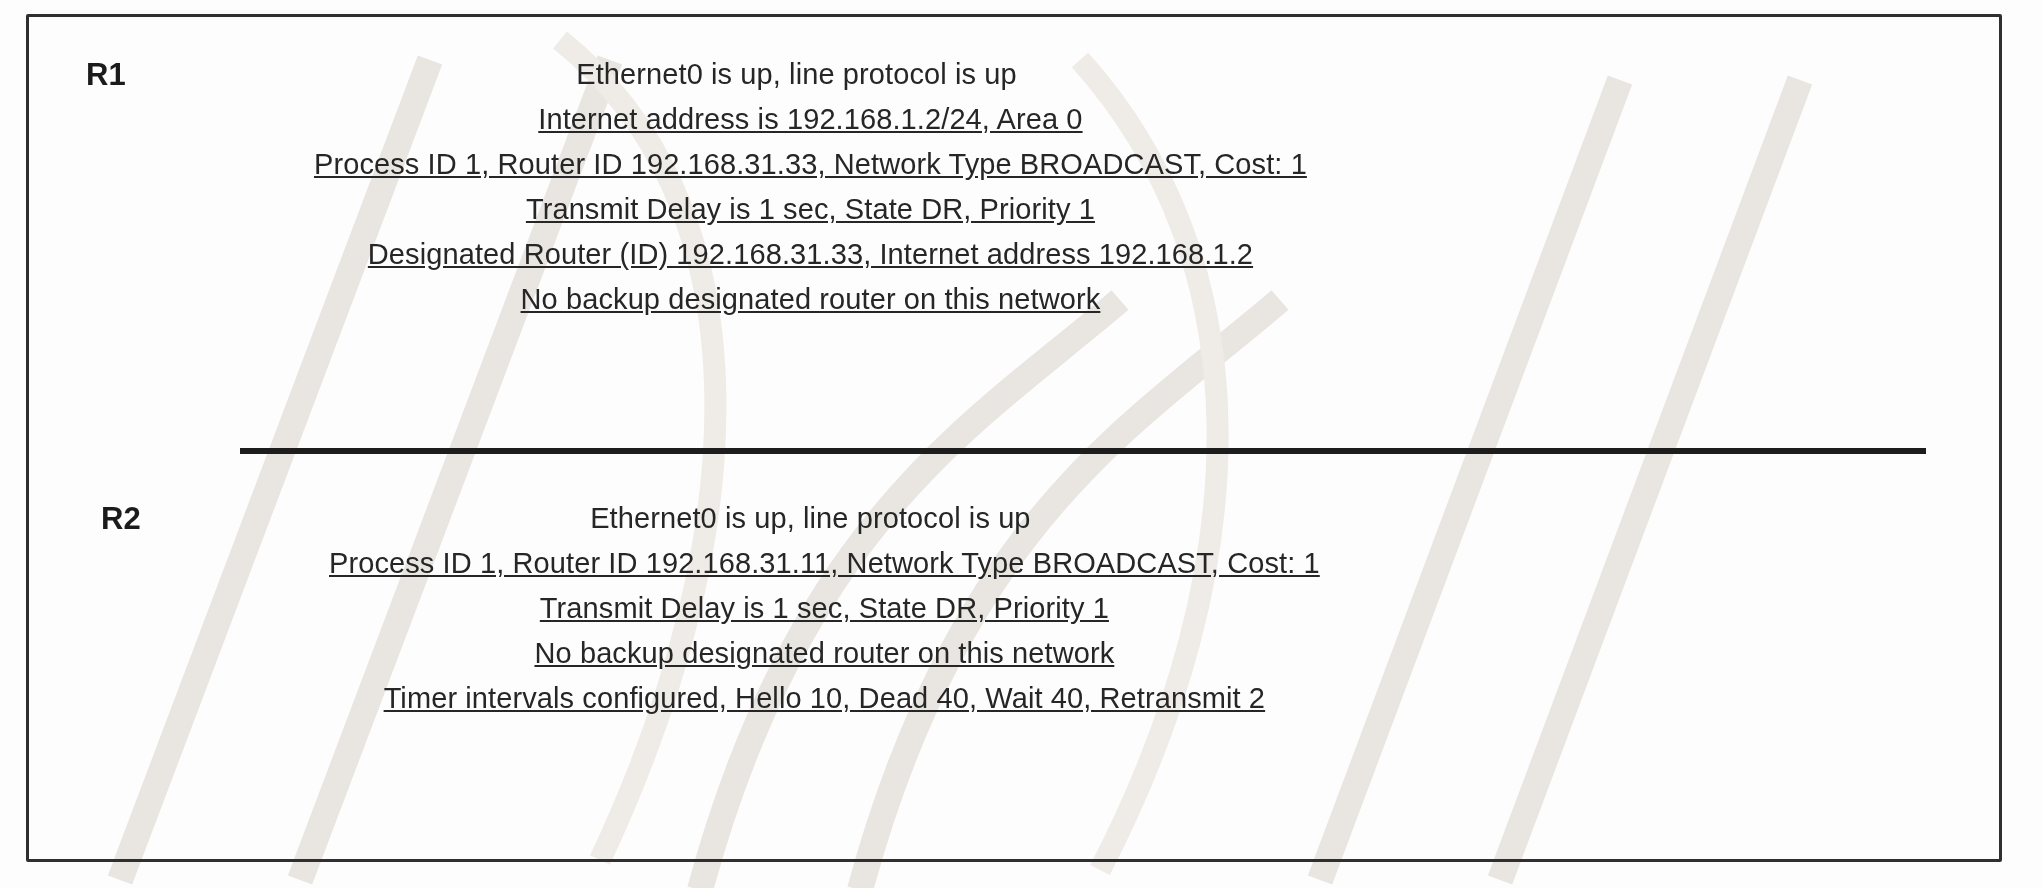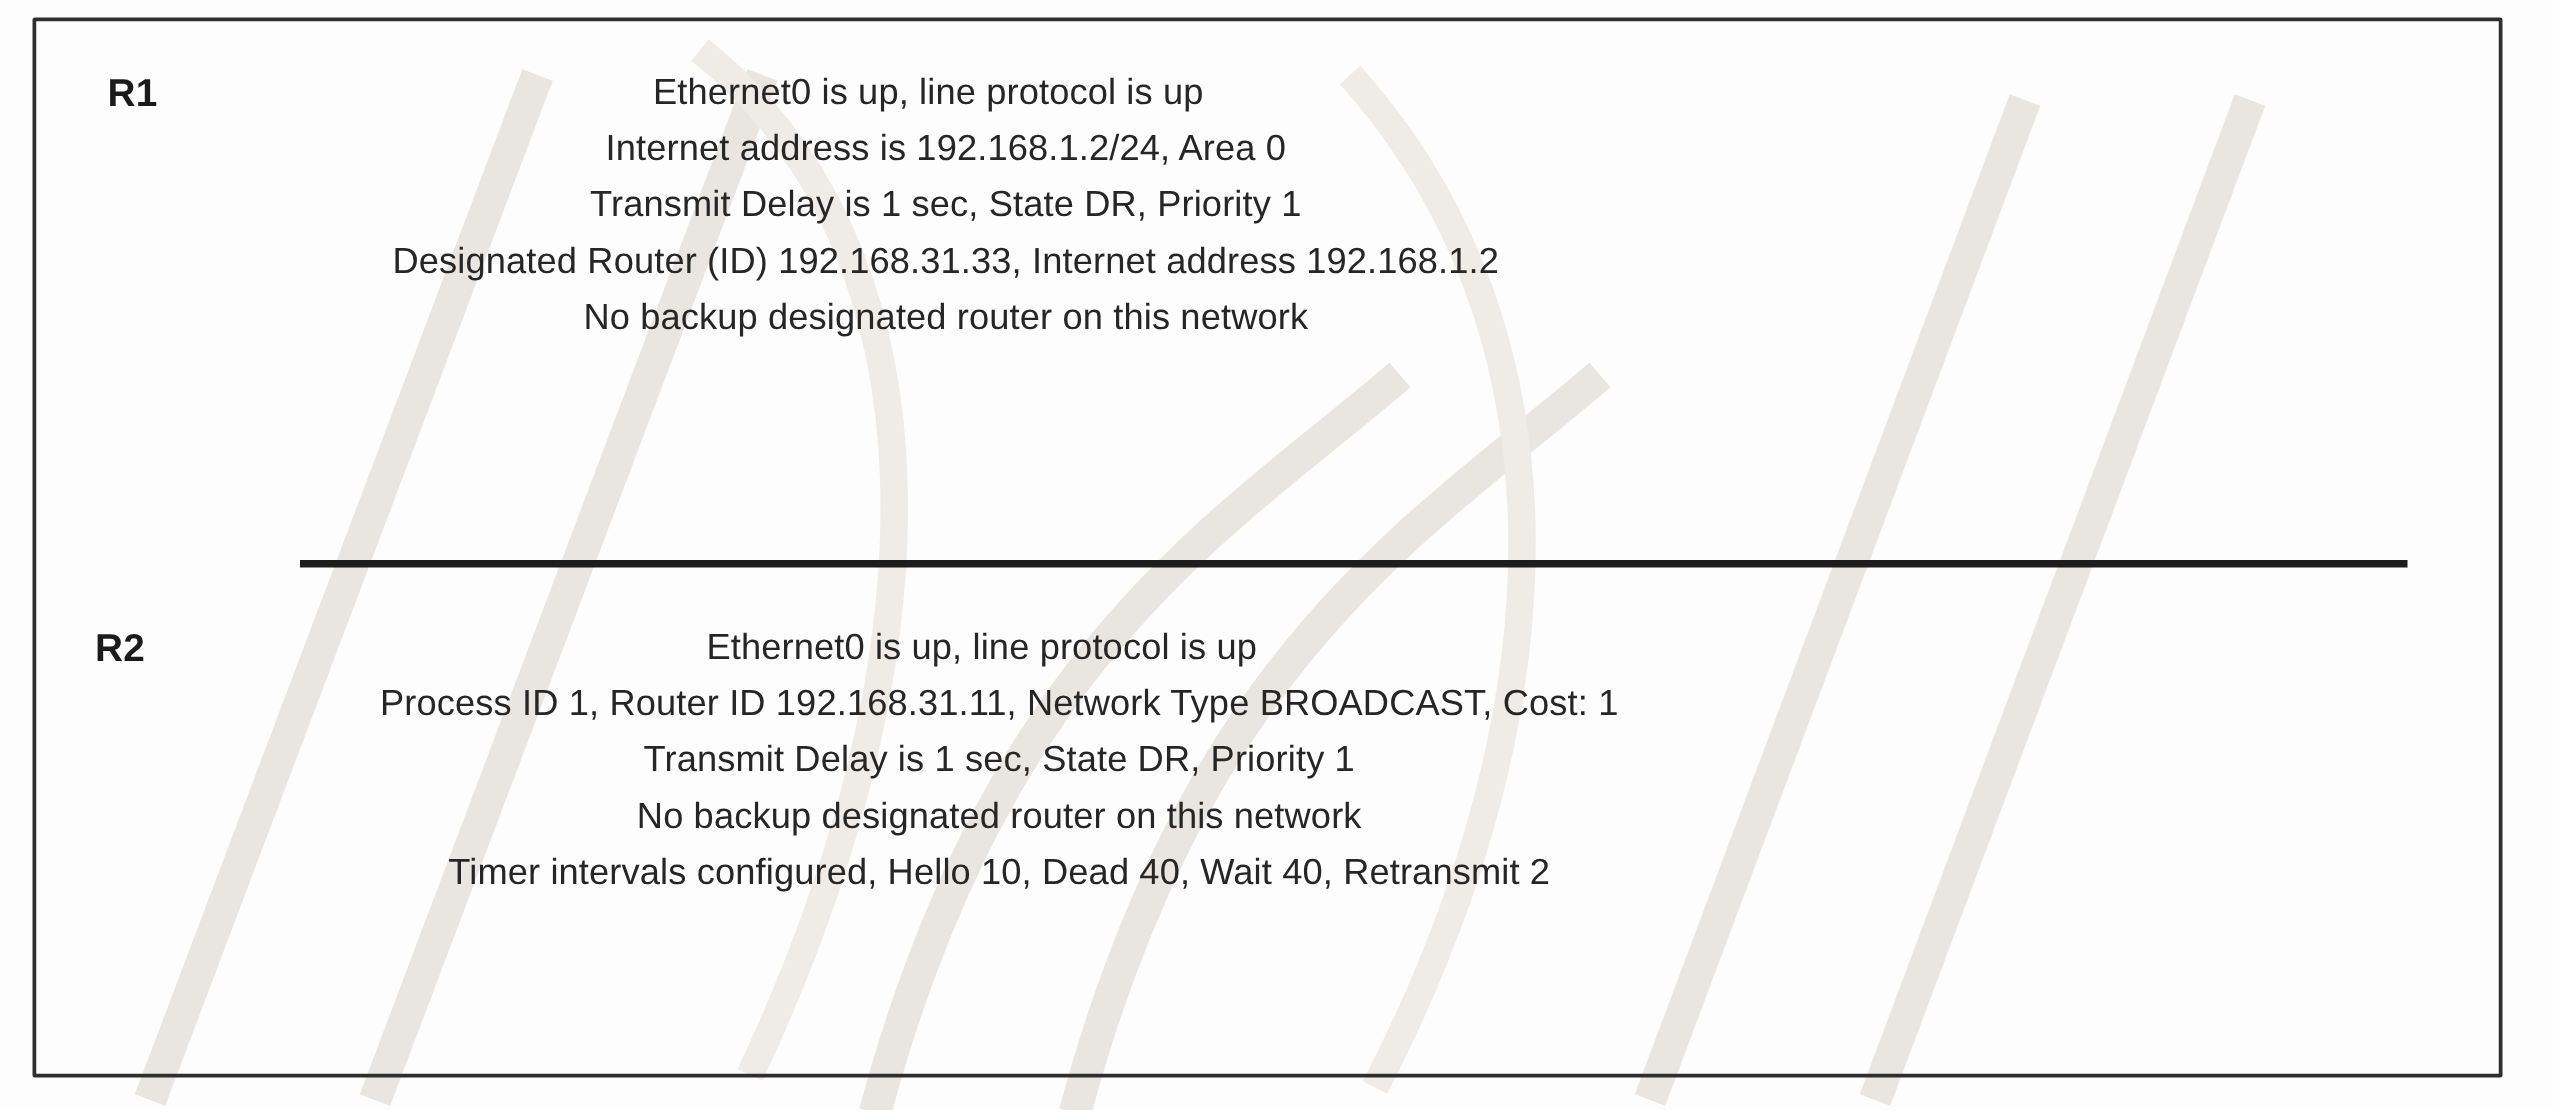--- a/index.html
+++ b/index.html
@@ -49,21 +49,21 @@
     inset: 0;
     z-index: 2;
   }
 
   .router-block {
     position: absolute;
     display: flex;
     align-items: flex-start;
   }
   #block-r1 { left: 86px; top: 52px; }
-  #block-r2 { left: 76px; top: 496px; }
+  #block-r2 { left: 101px; top: 496px; }
 
   .router-label {
     width: 200px;
     flex: 0 0 200px;
     font-size: 31px;
     font-weight: bold;
     color: #1b1b1b;
     line-height: 46px;
     letter-spacing: 0.2px;
   }
@@ -75,20 +75,21 @@
     line-height: 45px;
     letter-spacing: 0.1px;
     white-space: nowrap;
   }
   .line {
     display: block;
     text-align: center;
   }
   .line.indented {
     padding-left: 28px;
+    text-decoration: underline;
   }
 
   .divider {
     position: absolute;
     left: 240px;
     top: 448px;
     width: 1686px;
     height: 6px;
     background: #1d1d1d;
     z-index: 3;
@@ -118,20 +119,21 @@
 
   <div class="doc-border"></div>
 
   <div class="content">
 
     <div class="router-block" id="block-r1">
       <div class="router-label">R1</div>
       <div class="router-lines">
         <span class="line">Ethernet0 is up, line protocol is up</span>
         <span class="line indented">Internet address is 192.168.1.2/24, Area 0</span>
+        <span class="line indented">Process ID 1, Router ID 192.168.31.33, Network Type BROADCAST, Cost: 1</span>
         <span class="line indented">Transmit Delay is 1 sec, State DR, Priority 1</span>
         <span class="line indented">Designated Router (ID) 192.168.31.33, Internet address 192.168.1.2</span>
         <span class="line indented">No backup designated router on this network</span>
       </div>
     </div>
 
     <div class="divider"></div>
 
     <div class="router-block" id="block-r2">
       <div class="router-label">R2</div>

